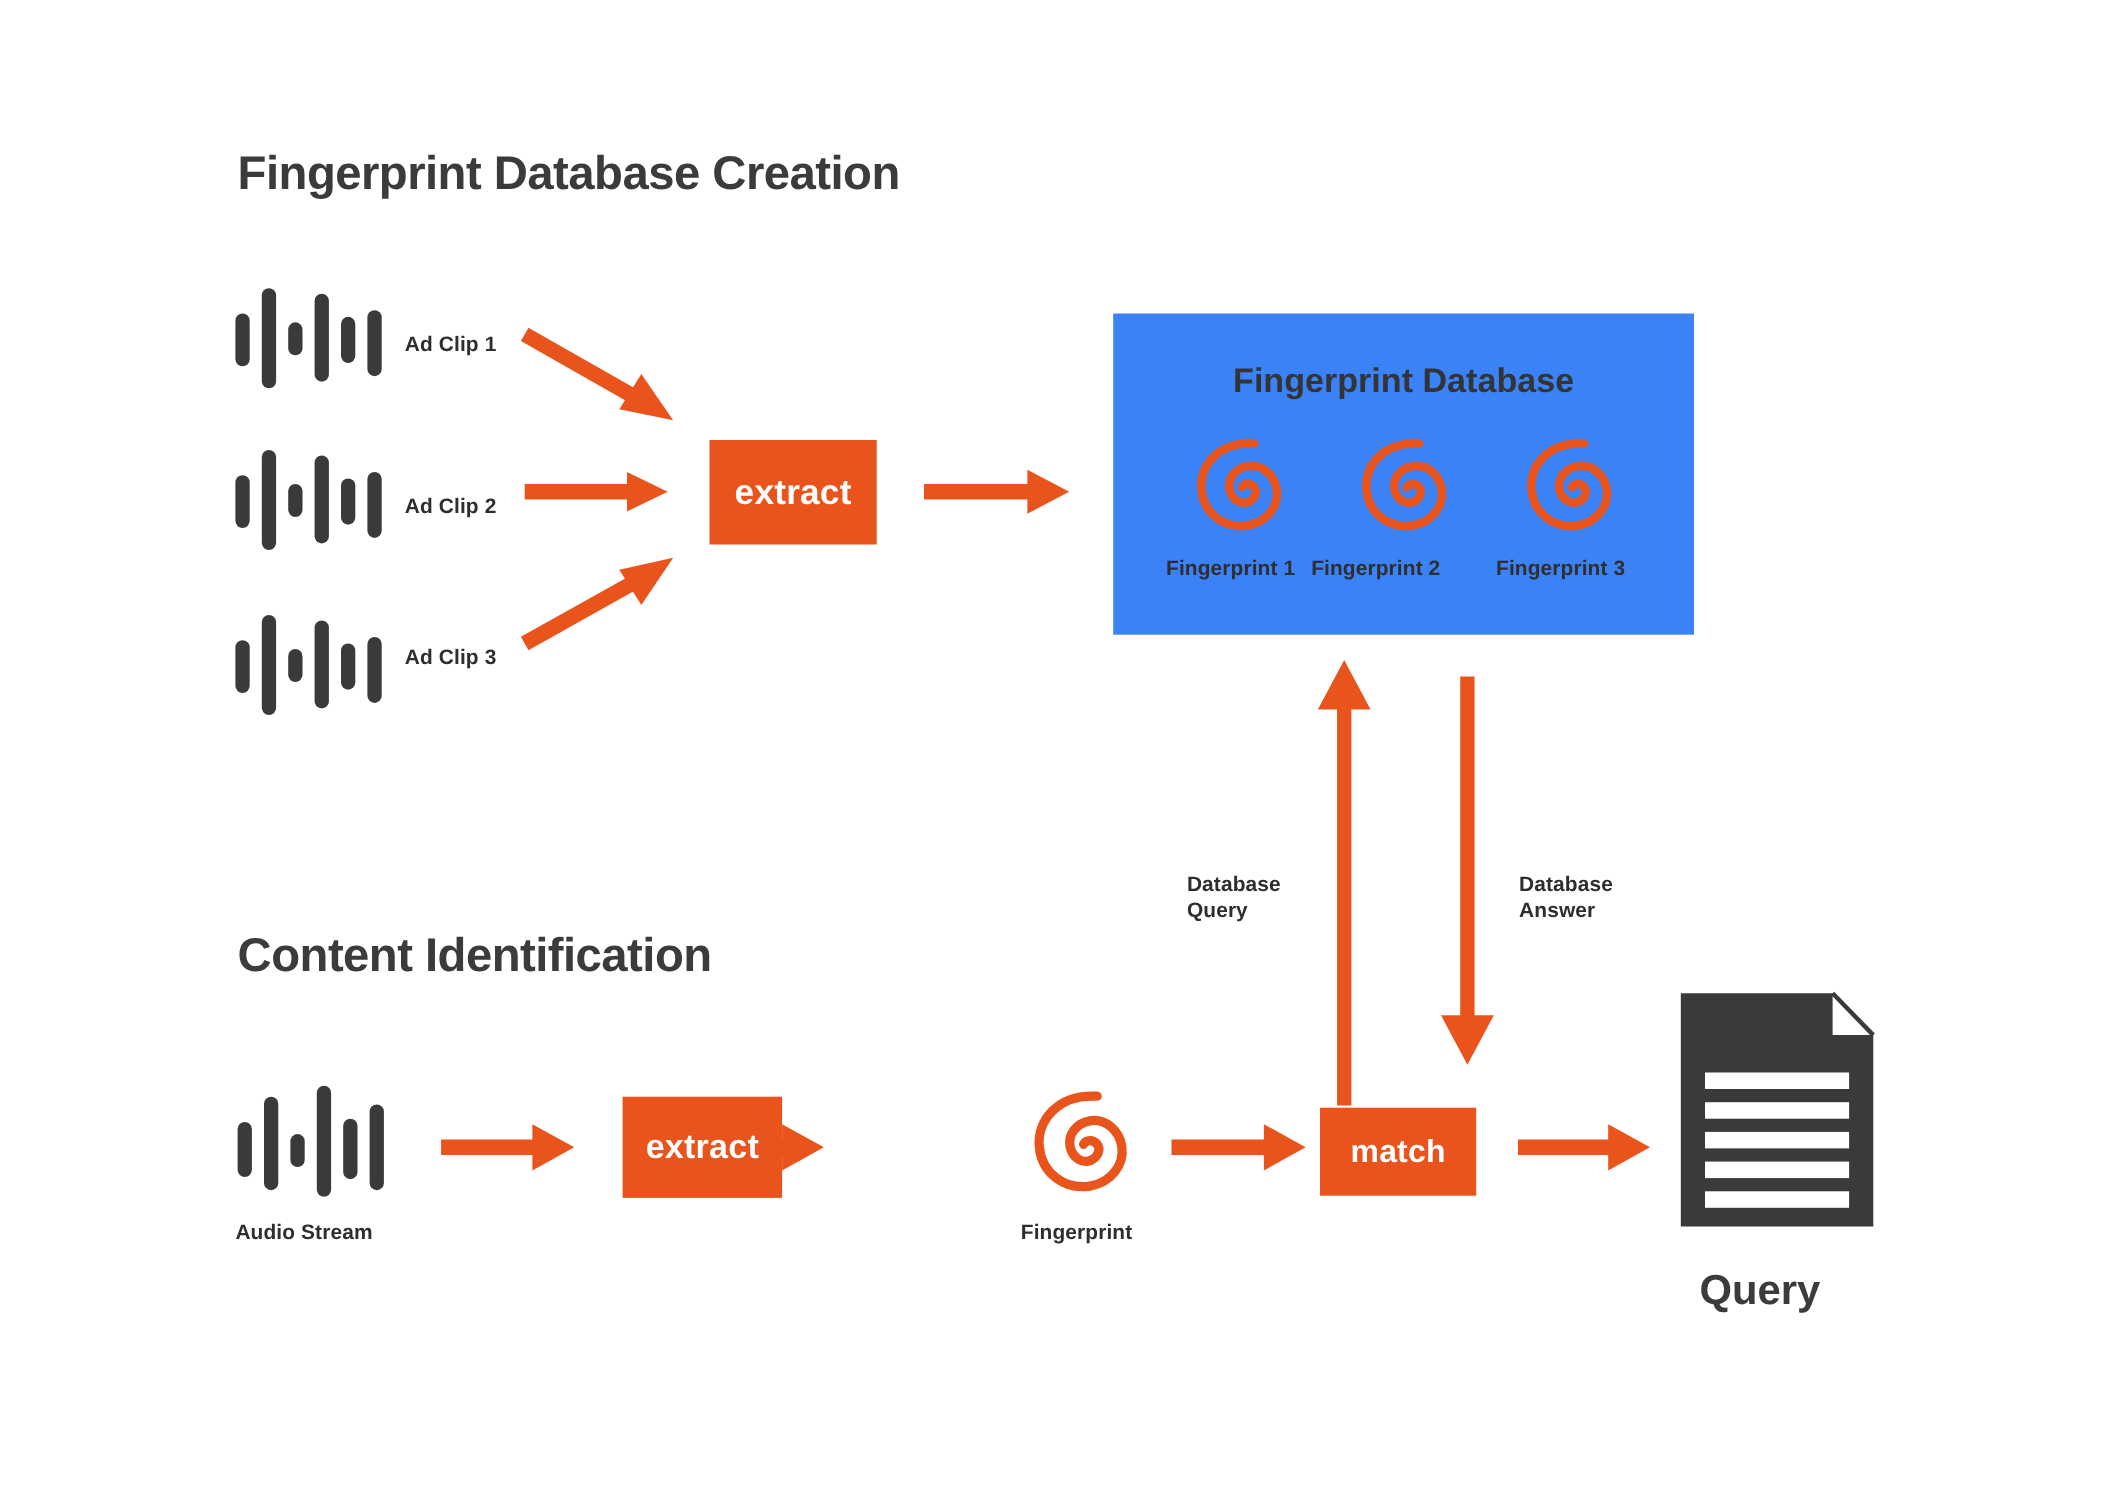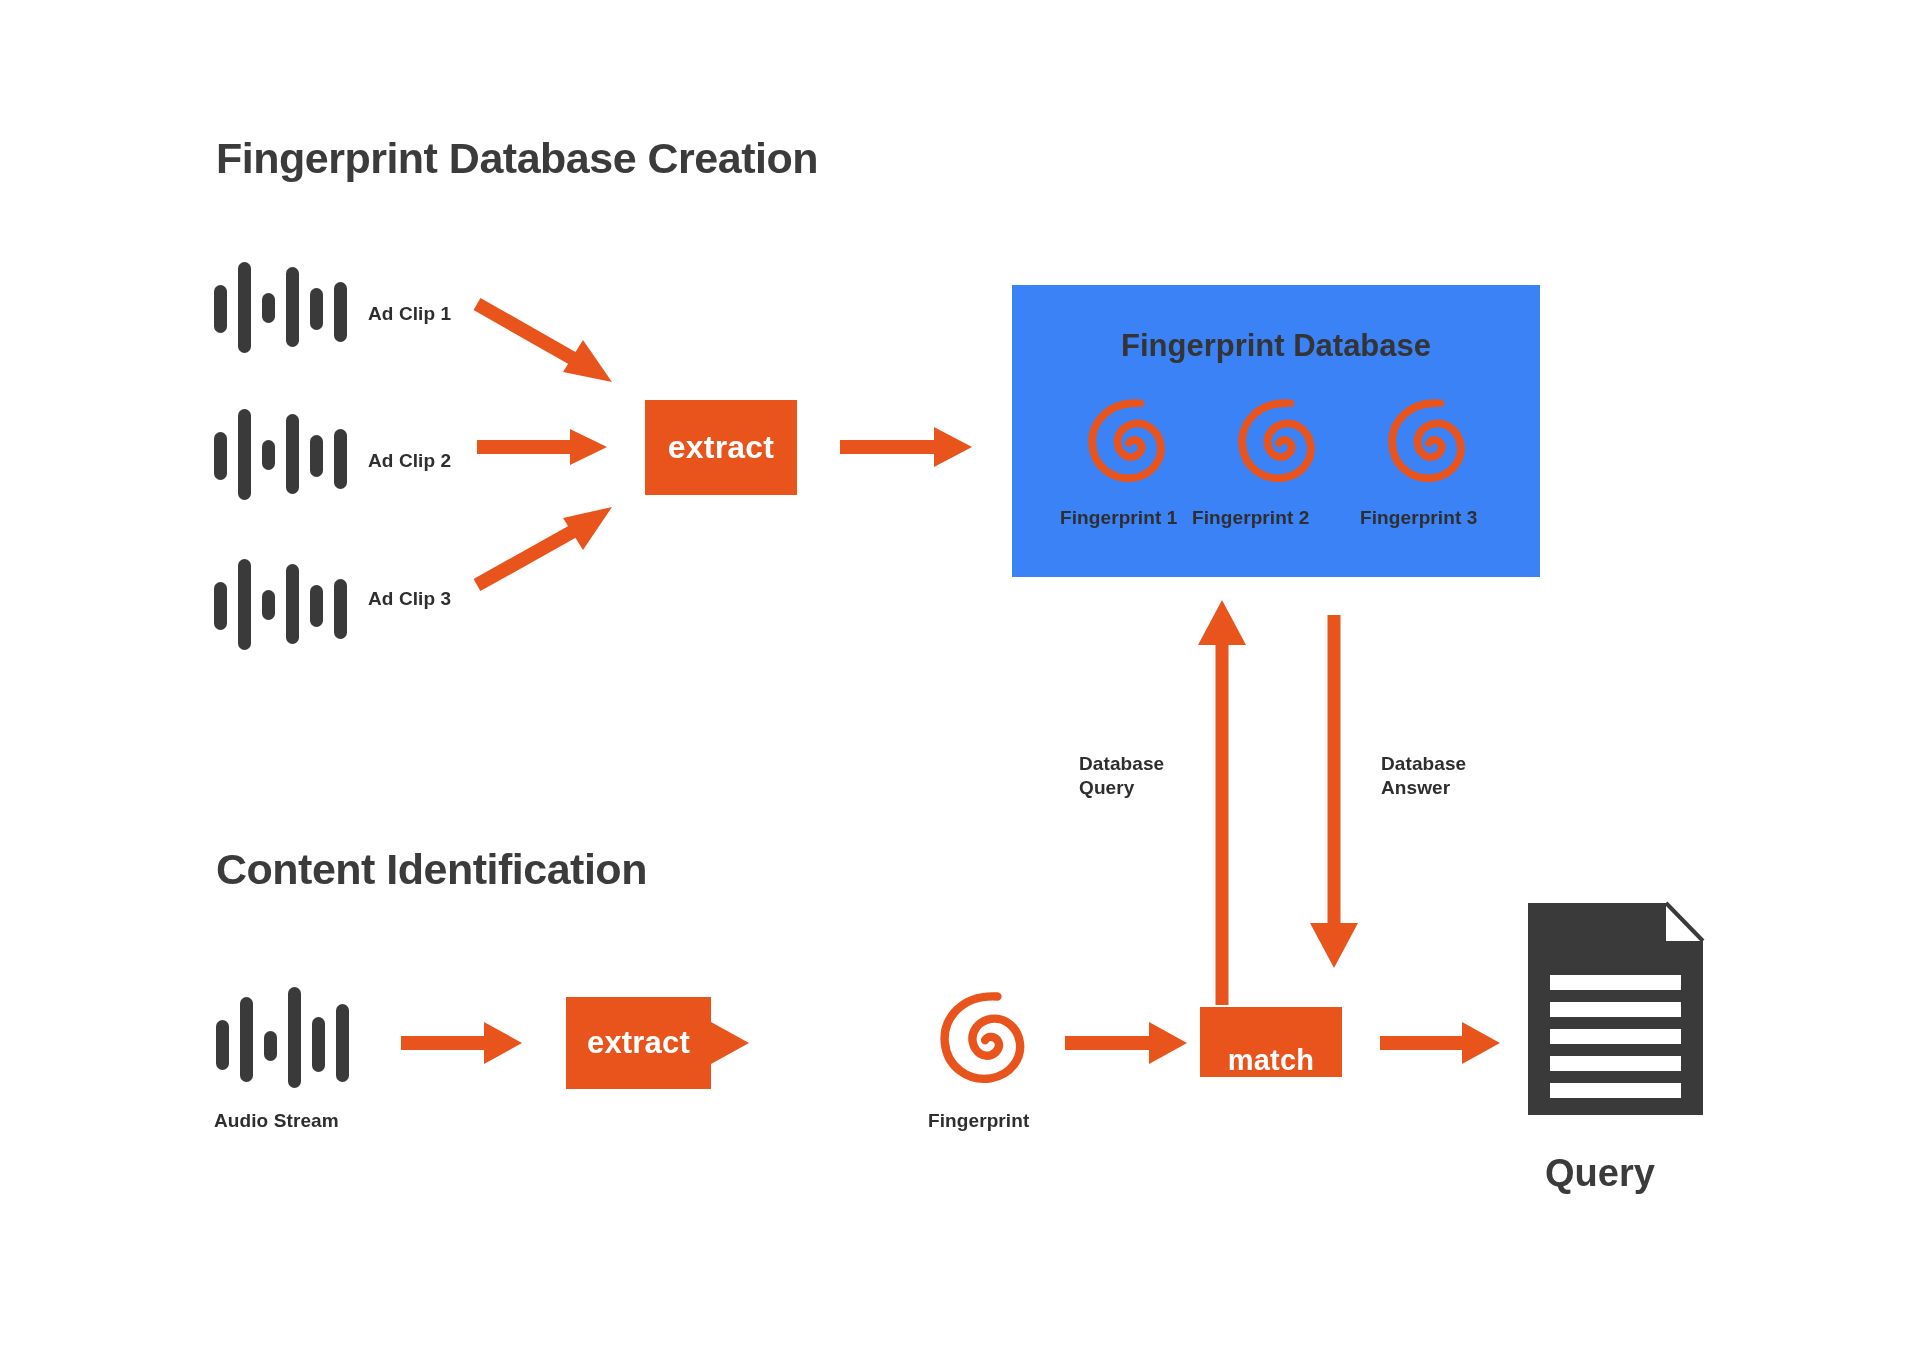--- a/index.html
+++ b/index.html
@@ -33,21 +33,21 @@
 
   
   .small-label {
     font-family: "Liberation Sans", sans-serif;
     font-weight: 700;
     font-size: 19px;
     color: #2e2e2e;
     white-space: nowrap;
     letter-spacing: 0.1px;
   }
-  .small-label.multi { white-space: normal; line-height: 1.28; }
+  .small-label.multi { white-space: normal; line-height: 1.28; margin-top: 41px; }
 
   
   .proc-box {
     background: #e8541c;
     display: flex;
     align-items: center;
     justify-content: center;
     color: #ffffff;
     font-family: "Liberation Sans", sans-serif;
     font-weight: 700;
@@ -250,21 +250,21 @@
 
   <div class="abs" style="left:928px; top:982px;">
     <svg width="112" height="112" viewBox="0 0 100 100" aria-hidden="true">
       <path d="M62,13 C30,11 13,33 15,54 C17,76 36,89 56,86 C74,83 84,68 82,54
                C80,40 68,31 56,33 C45,35 38,44 40,54 C42,63 50,68 57,65
                C63,62 65,56 62,52 C59,48 53,48 51,52" fill="none" stroke="#e8541c" stroke-width="7.5" stroke-linecap="round"></path>
     </svg>
   </div>
   <div class="abs small-label" style="left:928px; top:1110px;">Fingerprint</div>
 
-  <div class="abs proc-box" style="left:1200px; top:1007px; width:142px; height:70px; font-size:29px;align-items:flex-end;">
+  <div class="abs proc-box" style="left:1200px; top:1007px; width:142px; height:80px; font-size:29px;">
     <span>match</span>
   </div>
 
   <div class="abs" style="left:1528px; top:903px;">
     <svg width="175" height="212" viewBox="0 0 175 212" aria-hidden="true">
       <path d="M0,0 H138 L175,38 V212 H0 Z" fill="#3a3a3a"></path>
       <path d="M138,0 L175,38 H138 Z" fill="#ffffff"></path>
       <path d="M138,0 L175,38" stroke="#3a3a3a" stroke-width="4" fill="none"></path>
       <rect x="22" y="72" width="131" height="15" fill="#ffffff"></rect>
       <rect x="22" y="99" width="131" height="15" fill="#ffffff"></rect>

